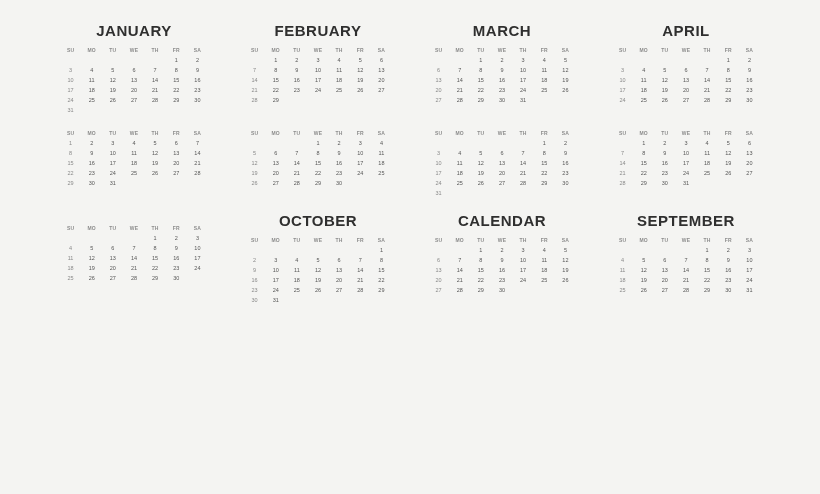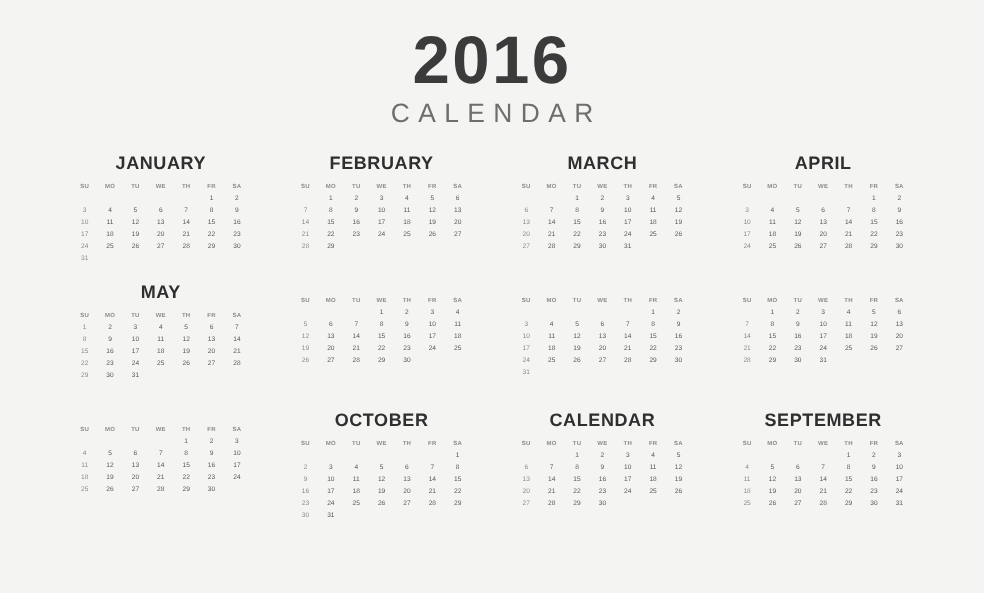--- a/index.html
+++ b/index.html
@@ -88,24 +88,20 @@
   }
   table.cal td.empty {
     color: transparent;
   }
 </style>
 </head>
 <body>
 
 <div class="page">
 
-  <div class="header">
-    <div class="year">2016</div>
-    <div class="subtitle">CALENDAR</div>
-  </div>
 
   <div class="grid">
       <div class="row">
         <div class="month">
           <div class="month-name">JANUARY</div>
           <table class="cal">
             <thead>
               <tr>
                 <th>SU</th>
                 <th>MO</th>
@@ -386,21 +382,20 @@
                 <td class="empty"></td>
                 <td class="empty"></td>
                 <td class="empty"></td>
               </tr>
             </tbody>
           </table>
         </div>
       </div>
       <div class="row">
         <div class="month">
-          <div class="month-name">MAY</div>
           <table class="cal">
             <thead>
               <tr>
                 <th>SU</th>
                 <th>MO</th>
                 <th>TU</th>
                 <th>WE</th>
                 <th>TH</th>
                 <th>FR</th>
                 <th>SA</th>

